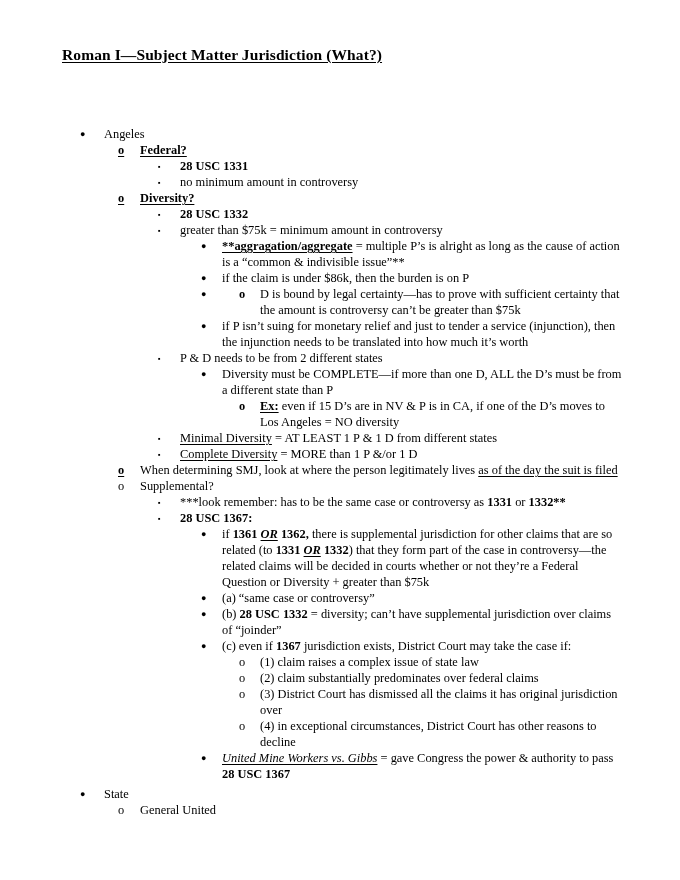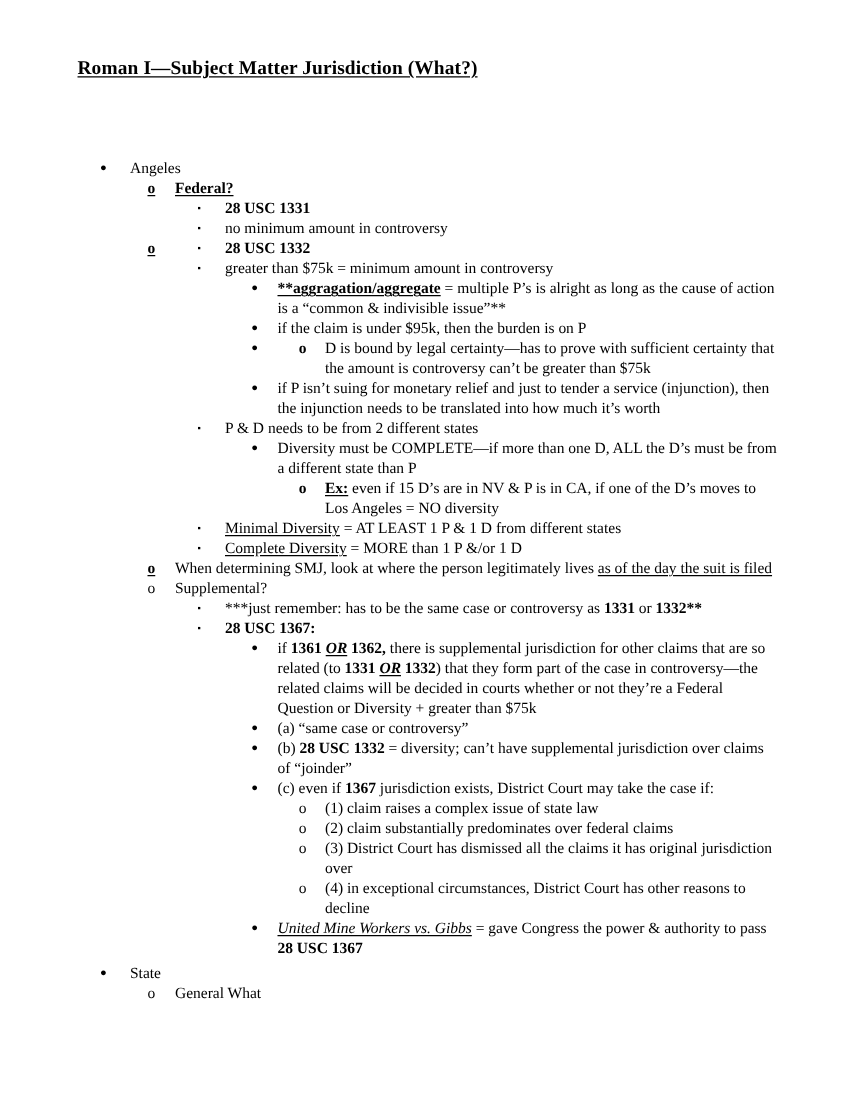--- a/index.html
+++ b/index.html
@@ -95,36 +95,37 @@
       <div class="li lv3">
         <span class="marker">▪</span>
         <span class="txt"><span class="b">28 USC 1331</span></span>
       </div>
       <div class="li lv3">
         <span class="marker">▪</span>
         <span class="txt"><span>no minimum amount in controversy</span></span>
       </div>
       <div class="li lv2">
         <span class="marker mk-bu">o</span>
+        <span class="txt"><span class="bu">Diversity?</span></span>
       </div>
       <div class="li lv3">
         <span class="marker">▪</span>
         <span class="txt"><span class="b">28 USC 1332</span></span>
       </div>
       <div class="li lv3">
         <span class="marker">▪</span>
         <span class="txt"><span>greater than $75k = minimum amount in controversy</span></span>
       </div>
       <div class="li lv4">
         <span class="marker">●</span>
         <span class="txt"><span class="bu">**aggragation/aggregate</span><span> = multiple P’s is alright as long as the cause of action is a “common &amp; indivisible issue”**</span></span>
       </div>
       <div class="li lv4">
         <span class="marker">●</span>
-        <span class="txt"><span>if the claim is under $95k, then the burden is on P</span></span>
+        <span class="txt"><span>if the claim is under $86k, then the burden is on P</span></span>
       </div>
       <div class="li lv4">
         <span class="marker">●</span>
       </div>
       <div class="li lv5">
         <span class="marker b">o</span>
         <span class="txt"><span>D is bound by legal certainty—has to prove with sufficient certainty that the amount is controversy can’t be greater than $75k</span></span>
       </div>
       <div class="li lv4">
         <span class="marker">●</span>
@@ -153,21 +154,21 @@
       <div class="li lv2">
         <span class="marker mk-bu">o</span>
         <span class="txt"><span>When determining SMJ, look at where the person legitimately lives </span><span class="u">as of the day the suit is filed</span></span>
       </div>
       <div class="li lv2">
         <span class="marker">o</span>
         <span class="txt"><span>Supplemental?</span></span>
       </div>
       <div class="li lv3">
         <span class="marker">▪</span>
-        <span class="txt"><span>***just remember: has to be the same case or controversy as </span><span class="b">1331</span><span> or </span><span class="b">1332**</span></span>
+        <span class="txt"><span>***look remember: has to be the same case or controversy as </span><span class="b">1331</span><span> or </span><span class="b">1332**</span></span>
       </div>
       <div class="li lv3">
         <span class="marker">▪</span>
         <span class="txt"><span class="b">28 USC 1367:</span></span>
       </div>
       <div class="li lv4">
         <span class="marker">●</span>
         <span class="txt"><span>if </span><span class="b">1361</span><span> </span><span class="biu">OR</span><span> </span><span class="b">1362,</span><span> there is supplemental jurisdiction for other claims that are so related (to </span><span class="b">1331</span><span> </span><span class="biu">OR</span><span> </span><span class="b">1332</span><span>) that they form part of the case in controversy—the related claims will be decided in courts whether or not they’re a Federal Question or Diversity + greater than $75k</span></span>
       </div>
       <div class="li lv4">
@@ -202,17 +203,17 @@
         <span class="marker">●</span>
         <span class="txt"><span class="iu">United Mine Workers vs. Gibbs</span><span> = gave Congress the power &amp; authority to pass </span><span class="b">28 USC 1367</span></span>
       </div>
       <div class="gap"></div>
       <div class="li lv1">
         <span class="marker">●</span>
         <span class="txt"><span>State</span></span>
       </div>
       <div class="li lv2">
         <span class="marker">o</span>
-        <span class="txt"><span>General What</span></span>
+        <span class="txt"><span>General United</span></span>
       </div>
     </div>
 
 </div>
 
 </body></html>

